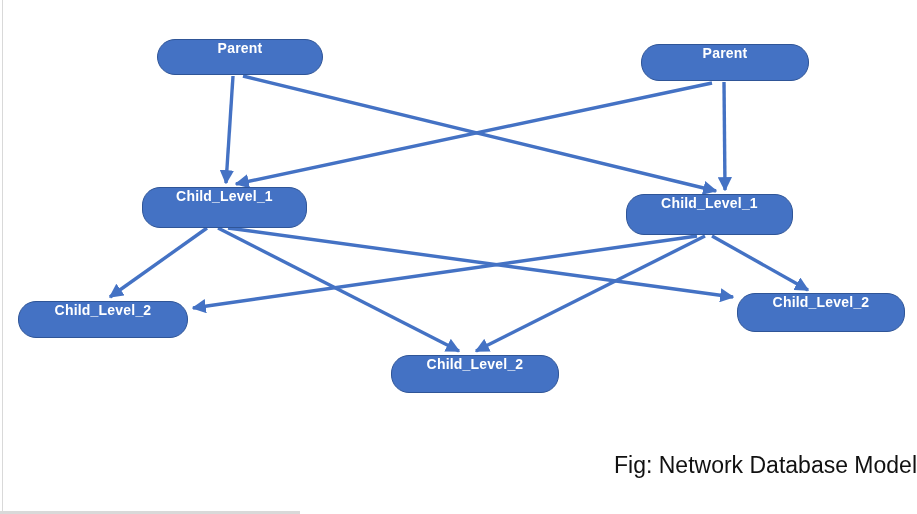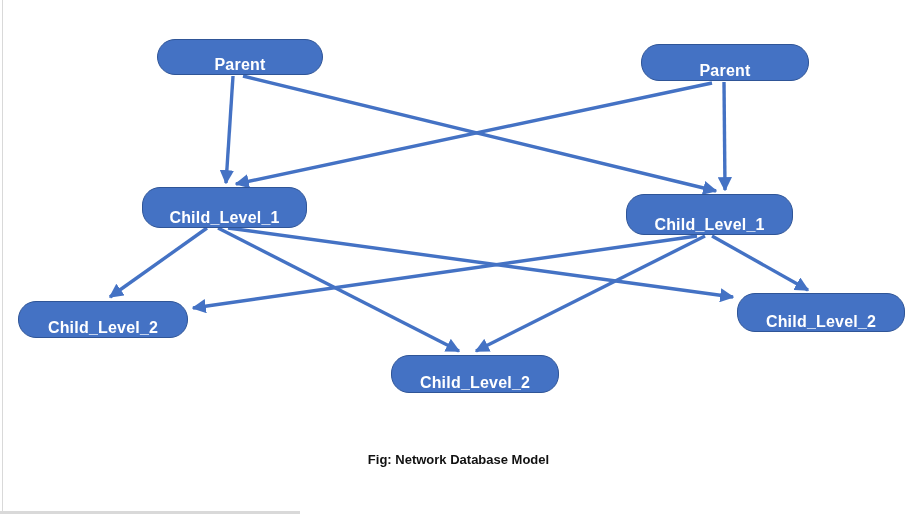--- a/index.html
+++ b/index.html
@@ -35,40 +35,40 @@
     fill:var(--arrow);
   }
   .node{
     position:absolute;
     box-sizing:border-box;
     background:var(--node-fill);
     border:1.6px solid var(--node-border);
     border-radius:18px;
     color:var(--node-text);
     font-weight:bold;
-    font-size:16px;
+    font-size:14px;
     display:flex;
-    align-items:flex-end;
+    align-items:flex-start;
     justify-content:center;
     letter-spacing:.2px;
   }
   .n-parent-left  {left:157px; top:39px;  width:166px; height:36px;}
   .n-parent-right {left:641px; top:44px;  width:168px; height:37px;}
   .n-child1-left  {left:142px; top:187px; width:165px; height:41px;}
   .n-child1-right {left:626px; top:194px; width:167px; height:41px;}
   .n-child2-left  {left:18px;  top:301px; width:170px; height:37px;}
   .n-child2-mid   {left:391px; top:355px; width:168px; height:38px;}
   .n-child2-right {left:737px; top:293px; width:168px; height:39px;}
   .caption{
     position:absolute;
     left:0; right:0;
     top:452px;
-    text-align:center;
-    font-weight:bold;
-    font-size:13px;
+    text-align:right;
+    font-weight:normal;
+    font-size:23px;
     color:var(--caption-text);
   }
   .page-edge-left{
     position:absolute;
     left:2px; top:0;
     width:1px; height:514px;
     background:var(--edge-line);
   }
   .page-edge-bottom{
     position:absolute;

